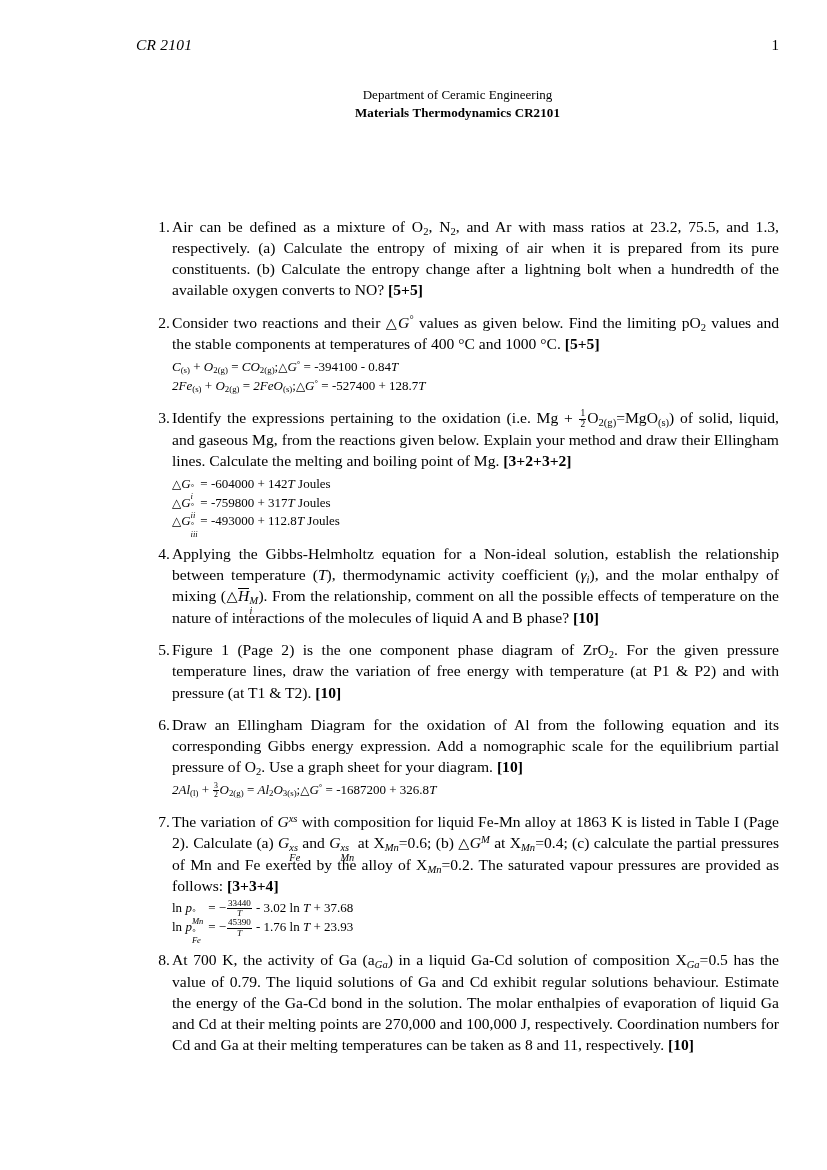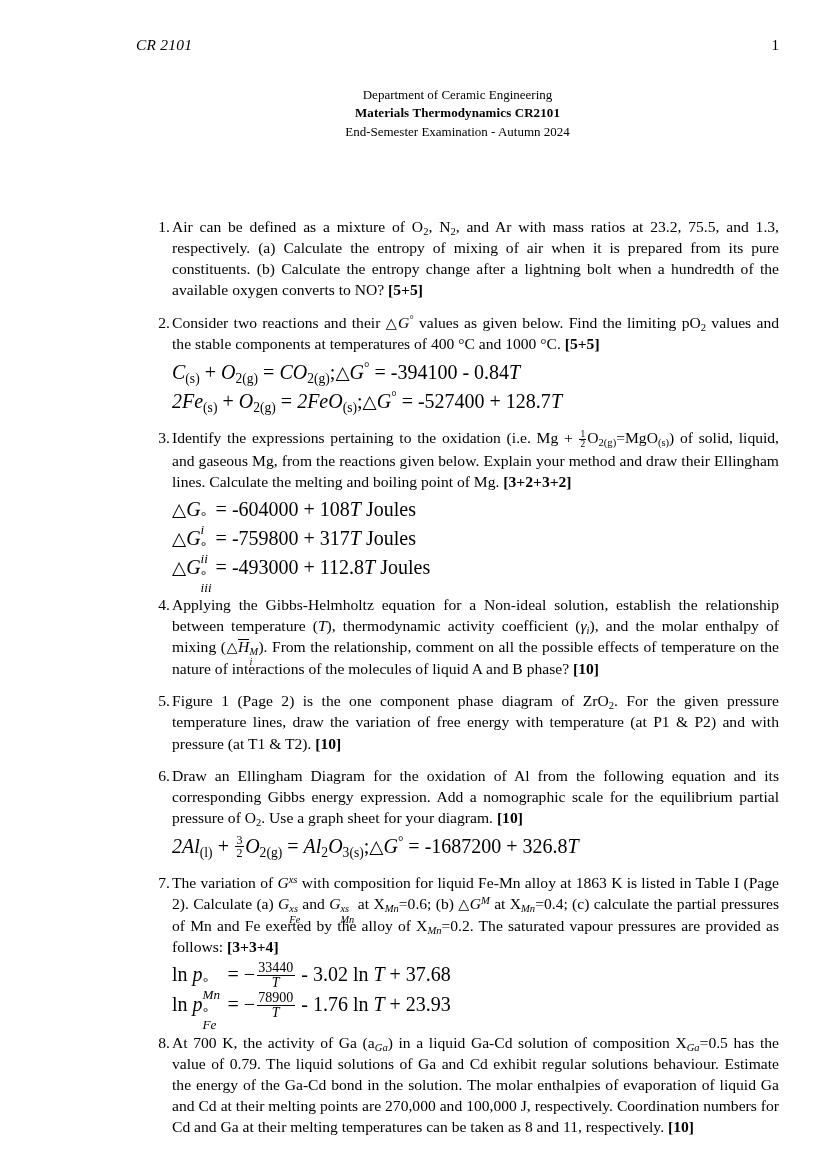--- a/index.html
+++ b/index.html
@@ -80,21 +80,21 @@
     font-size: 15.6px;
     line-height: 1.355;
     text-align: justify;
     text-justify: inter-word;
     hyphens: manual;
   }
   .qtext.last-nojust > :last-child { }
   
   .eqblock {
     margin-top: 3px;
-    font-size: 20px;
+    font-size: 13px;
     line-height: 1.46;
   }
   .eqline {
     white-space: nowrap;
     margin: 0;
   }
   
   .mi { font-style: italic; }
   .mup { font-style: normal; }
   sub, sup {
@@ -144,21 +144,20 @@
 <div class="page">
 
   <div class="runhead">
     <span class="runhead-left">CR 2101</span>
     <span class="runhead-right">1</span>
   </div>
 
   <div class="titleblock">
     <div>Department of Ceramic Engineering</div>
     <div class="bold">Materials Thermodynamics CR2101</div>
-    <div>End-Semester Examination - Autumn 2024</div>
   </div>
 
   <div class="qlist">
 
     <div class="qitem">
       <div class="qnum">1.</div>
       <div class="qtext"><span>Air can be defined as a mixture of O</span><span class="mup"><sub>2</sub></span><span>, N</span><span class="mup"><sub>2</sub></span><span>, and Ar with mass ratios at 23.2, 75.5, and 1.3, respectively. (a) Calculate the entropy of mixing of air when it is prepared from its pure constituents. (b) Calculate the entropy change after a lightning bolt when a hundredth of the available oxygen converts to NO?</span> <span class="bold">[5+5]</span></div>
     </div>
 
     <div class="qitem">
@@ -168,21 +167,21 @@
           <div class="eqline"><span class="mi">C</span><sub>(s)</sub> <span>+</span> <span class="mi">O</span><sub><span>2</span><span>(g)</span></sub> <span>=</span> <span class="mi">C</span><span class="mi">O</span><sub><span>2</span><span>(g)</span></sub><span>;</span><span class="tri">△</span><span class="mi">G</span><sup>°</sup> <span>=</span> <span>-394100 - 0.84</span><span class="mi">T</span></div>
           <div class="eqline"><span class="mi">2</span><span class="mi">Fe</span><sub>(s)</sub> <span>+</span> <span class="mi">O</span><sub><span>2</span><span>(g)</span></sub> <span>=</span> <span class="mi">2</span><span class="mi">Fe</span><span class="mi">O</span><sub>(s)</sub><span>;</span><span class="tri">△</span><span class="mi">G</span><sup>°</sup> <span>=</span> <span>-527400 + 128.7</span><span class="mi">T</span></div>
         </div>
       </div>
     </div>
 
     <div class="qitem">
       <div class="qnum">3.</div>
       <div class="qtext"><span>Identify the expressions pertaining to the oxidation (i.e. Mg +</span> <span class="nowrap"><span class="frac small"><span class="num">1</span><span class="den">2</span></span><span class="mup">O</span><sub><span>2</span><span>(g)</span></sub><span>=</span><span>Mg</span><span>O</span><sub>(s)</sub></span><span>) of solid, liquid, and gaseous Mg, from the reactions given below. Explain your method and draw their Ellingham lines. Calculate the melting and boiling point of Mg.</span> <span class="bold">[3+2+3+2]</span>
         <div class="eqblock">
-          <div class="eqline"><span class="tri">△</span><span class="mi">G</span><span class="st"><s>°</s><i>i</i></span>&nbsp;&nbsp; <span>=</span> <span>-604000 + 108</span><span class="mi">T</span> <span>Joules</span></div>
+          <div class="eqline"><span class="tri">△</span><span class="mi">G</span><span class="st"><s>°</s><i>i</i></span>&nbsp;&nbsp; <span>=</span> <span>-604000 + 142</span><span class="mi">T</span> <span>Joules</span></div>
           <div class="eqline"><span class="tri">△</span><span class="mi">G</span><span class="st"><s>°</s><i>ii</i></span>&nbsp;&nbsp; <span>=</span> <span>-759800 + 317</span><span class="mi">T</span> <span>Joules</span></div>
           <div class="eqline"><span class="tri">△</span><span class="mi">G</span><span class="st"><s>°</s><i>iii</i></span>&nbsp;&nbsp; <span>=</span> <span>-493000 + 112.8</span><span class="mi">T</span> <span>Joules</span></div>
         </div>
       </div>
     </div>
 
     <div class="qitem">
       <div class="qnum">4.</div>
       <div class="qtext"><span>Applying the Gibbs-Helmholtz equation for a Non-ideal solution, establish the relationship between temperature (</span><span class="mi">T</span><span>), thermodynamic activity coefficient (</span><span class="nowrap"><span class="mi">γ</span><sub class="mi">i</sub></span><span>), and the molar enthalpy of mixing (</span><span class="nowrap"><span class="tri">△</span><span class="mi" style="border-top:1px solid #000;display:inline-block;line-height:0.94;">H</span><span class="st"><s>M</s><i>i</i></span>&nbsp;&nbsp;</span><span>). From the relationship, comment on all the possible effects of temperature on the nature of interactions of the molecules of liquid A and B phase?</span> <span class="bold">[10]</span></div>
     </div>
@@ -199,21 +198,21 @@
           <div class="eqline"><span class="mi">2</span><span class="mi">Al</span><sub>(l)</sub> <span>+</span> <span class="frac small"><span class="num">3</span><span class="den">2</span></span><span class="mi">O</span><sub><span>2</span><span>(g)</span></sub> <span>=</span> <span class="mi">Al</span><sub>2</sub><span class="mi">O</span><sub><span>3</span><span>(s)</span></sub><span>;</span><span class="tri">△</span><span class="mi">G</span><sup>°</sup> <span>=</span> <span>-1687200 + 326.8</span><span class="mi">T</span></div>
         </div>
       </div>
     </div>
 
     <div class="qitem">
       <div class="qnum">7.</div>
       <div class="qtext"><span>The variation of</span> <span class="nowrap"><span class="mi">G</span><sup class="mi">xs</sup></span> <span>with composition for liquid Fe-Mn alloy at 1863 K is listed in Table I (Page 2). Calculate (a)</span> <span class="nowrap"><span class="mi">G</span><span class="st"><s>xs</s><i>Fe</i></span>&nbsp;&nbsp;&nbsp;</span><span>and</span> <span class="nowrap"><span class="mi">G</span><span class="st"><s>xs</s><i>Mn</i></span>&nbsp;&nbsp;&nbsp;&nbsp;</span><span>at X</span><sub class="mi">Mn</sub><span>=0.6; (b)</span> <span class="nowrap"><span class="tri">△</span><span class="mi">G</span><sup class="mi">M</sup></span> <span>at X</span><sub class="mi">Mn</sub><span>=0.4; (c) calculate the partial pressures of Mn and Fe exerted by the alloy of X</span><sub class="mi">Mn</sub><span>=0.2. The saturated vapour pressures are provided as follows:</span> <span class="bold">[3+3+4]</span>
         <div class="eqblock">
           <div class="eqline"><span>ln</span> <span class="mi">p</span><span class="st"><s>°</s><i>Mn</i></span>&nbsp;&nbsp;&nbsp;&nbsp; <span>=</span> <span>−</span><span class="frac"><span class="num">33440</span><span class="den mi">T</span></span> <span>- 3.02 ln</span> <span class="mi">T</span> <span>+ 37.68</span></div>
-          <div class="eqline"><span>ln</span> <span class="mi">p</span><span class="st"><s>°</s><i>Fe</i></span>&nbsp;&nbsp;&nbsp;&nbsp; <span>=</span> <span>−</span><span class="frac"><span class="num">78900</span><span class="den mi">T</span></span> <span>- 1.76 ln</span> <span class="mi">T</span> <span>+ 23.93</span></div>
+          <div class="eqline"><span>ln</span> <span class="mi">p</span><span class="st"><s>°</s><i>Fe</i></span>&nbsp;&nbsp;&nbsp;&nbsp; <span>=</span> <span>−</span><span class="frac"><span class="num">45390</span><span class="den mi">T</span></span> <span>- 1.76 ln</span> <span class="mi">T</span> <span>+ 23.93</span></div>
         </div>
       </div>
     </div>
 
     <div class="qitem">
       <div class="qnum">8.</div>
       <div class="qtext"><span>At 700 K, the activity of Ga (a</span><sub class="mi">Ga</sub><span>) in a liquid Ga-Cd solution of composition X</span><sub class="mi">Ga</sub><span>=0.5 has the value of 0.79. The liquid solutions of Ga and Cd exhibit regular solutions behaviour. Estimate the energy of the Ga-Cd bond in the solution. The molar enthalpies of evaporation of liquid Ga and Cd at their melting points are 270,000 and 100,000 J, respectively. Coordination numbers for Cd and Ga at their melting temperatures can be taken as 8 and 11, respectively.</span> <span class="bold">[10]</span></div>
     </div>
 
   </div>

